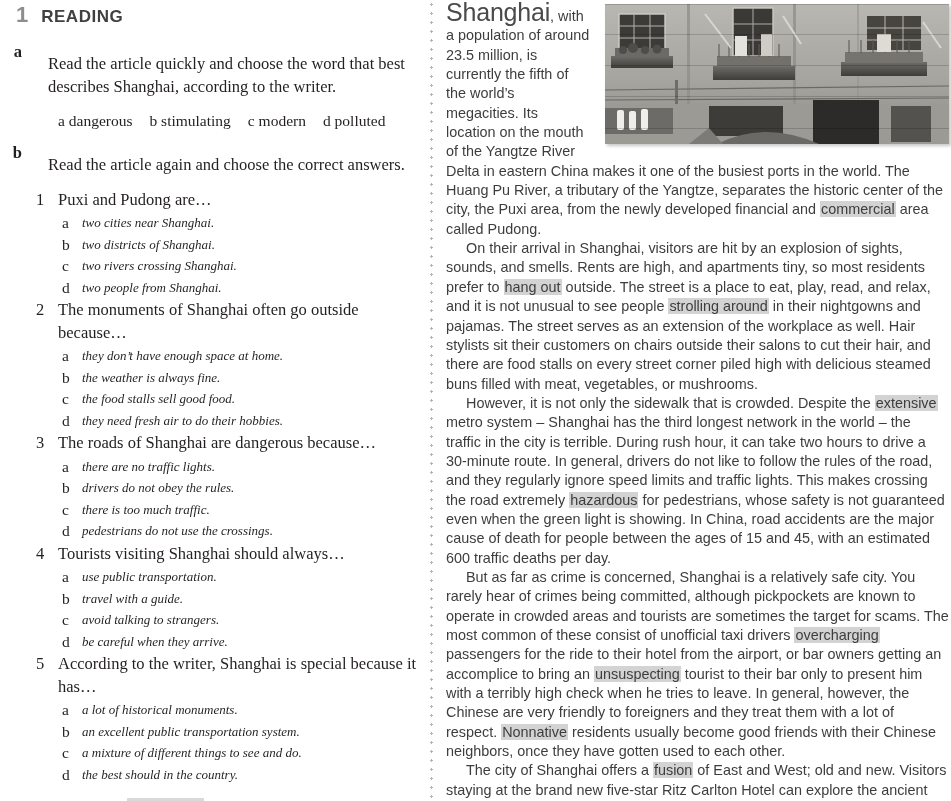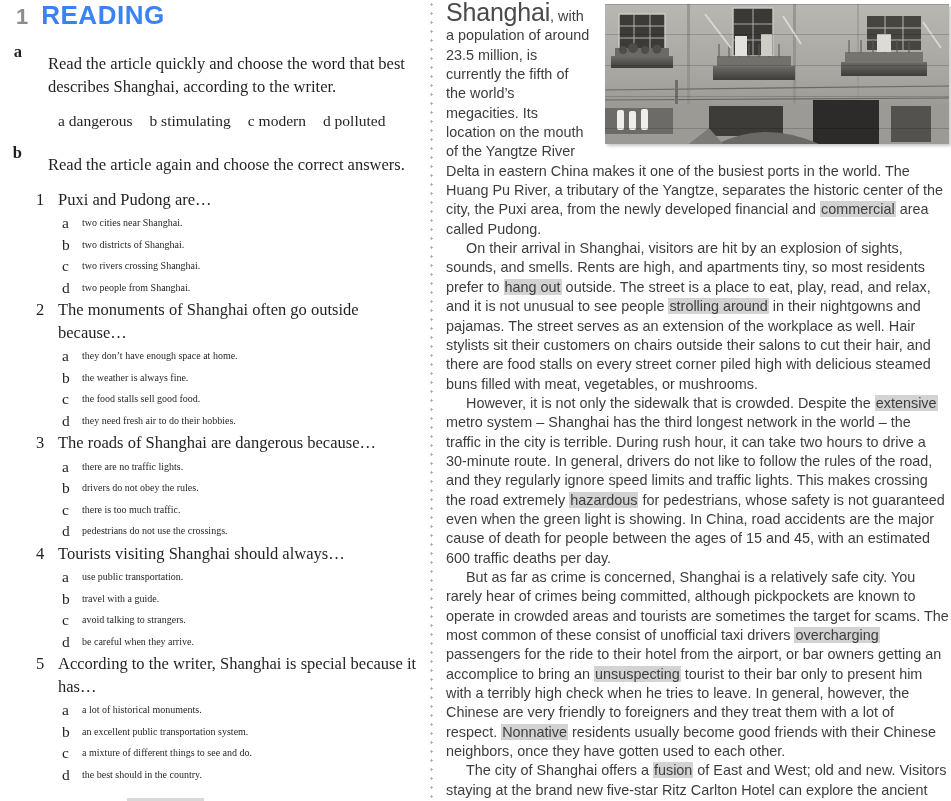--- a/index.html
+++ b/index.html
@@ -37,23 +37,23 @@
   .ex-num {
     font-family: "Liberation Sans", sans-serif;
     font-weight: bold;
     font-size: 22px;
     color: #8d8d8d;
     line-height: 26px;
   }
   .ex-title {
     font-family: "Liberation Sans", sans-serif;
     font-weight: bold;
-    font-size: 26px;
+    font-size: 17px;
     letter-spacing: 0.5px;
-    color: #3b82f6;
+    color: #404040;
     line-height: 26px;
   }
 
   .task {
     display: flex;
     align-items: flex-start;
     margin-top: 11px;
   }
   .task-letter {
     font-family: "Liberation Serif", serif;
@@ -124,22 +124,23 @@
     align-items: flex-start;
   }
   .aletter {
     flex: 0 0 20px;
     width: 20px;
     font-size: 15.5px;
     line-height: 21.5px;
   }
   .atext {
     flex: 1 1 auto;
-    font-size: 10px;
+    font-size: 13px;
     line-height: 21.5px;
+    font-style: italic;
   }
 
   
   #divider {
     position: absolute;
     left: 430px;
     top: 0;
     width: 3px;
     height: 801px;
     background-image: radial-gradient(circle, #b3b3b3 0 1.1px, transparent 1.3px);

